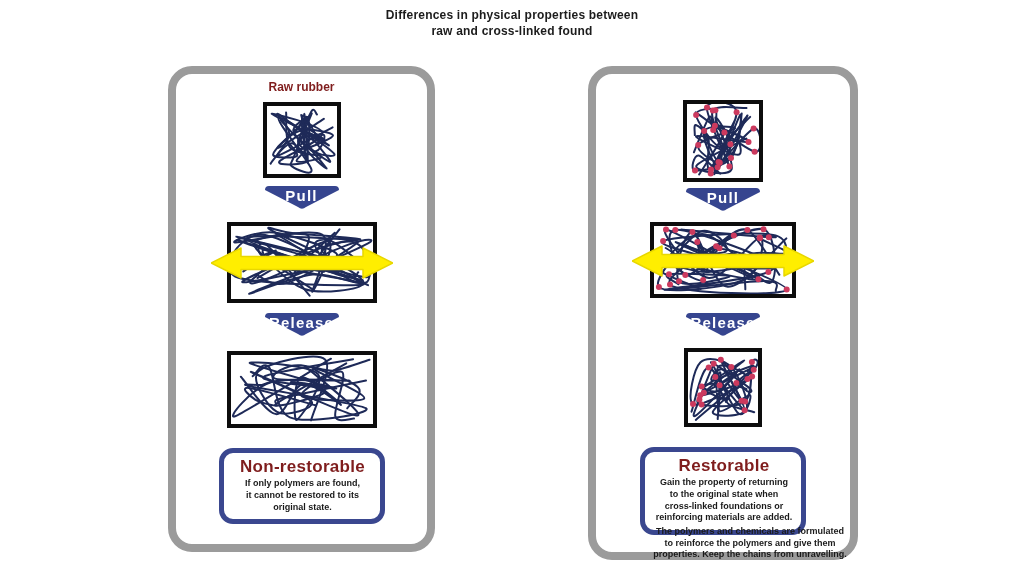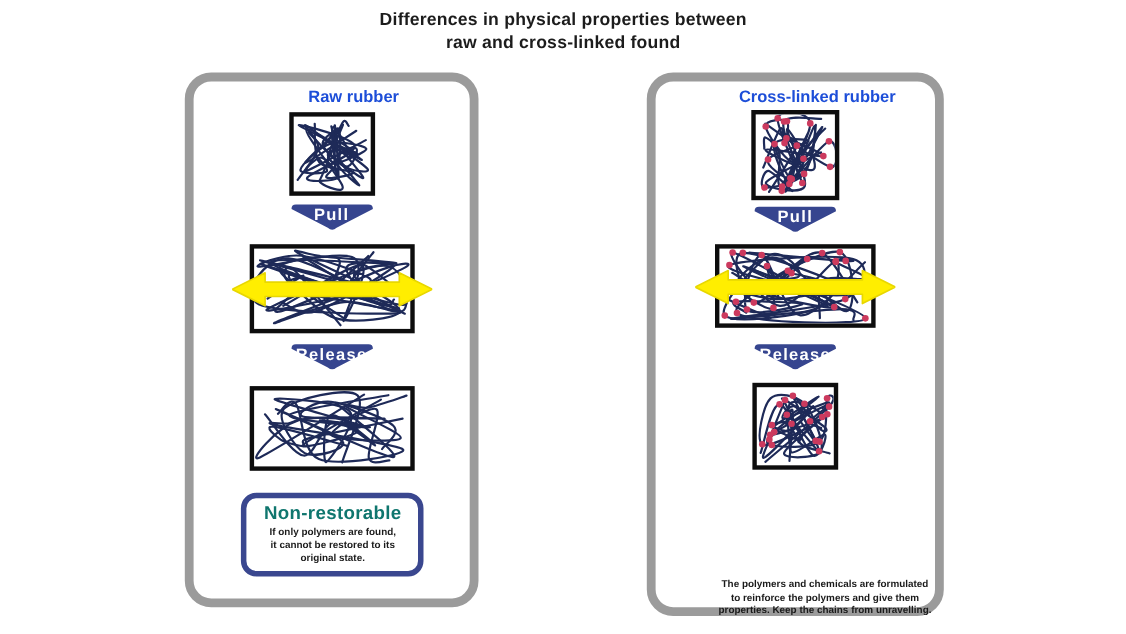--- a/index.html
+++ b/index.html
@@ -6,34 +6,34 @@
   html, body { background: #ffffff; }
   body {
     font-family: "Liberation Sans", "DejaVu Sans", sans-serif;
     width: 1024px; height: 576px; position: relative; overflow: hidden;
     color: #1b1b1b;
   }
   .stage { position: absolute; inset: 0; width: 1024px; height: 576px; }
 
   .title {
     position: absolute; top: 8px; left: 0; width: 100%;
-    text-align: center; font-weight: bold; font-size: 16px; line-height: 1.32;
+    text-align: center; font-weight: bold; font-size: 12px; line-height: 1.32;
     color: #1c1c1c; letter-spacing: 0.2px;
   }
 
   .panel {
     position: absolute; background: #ffffff;
     border: 8px solid #9b9b9b; border-radius: 24px;
   }
   .panel-left  { left: 168px; top: 66px; width: 267px; height: 486px; }
   .panel-right { left: 588px; top: 66px; width: 270px; height: 494px; }
 
   .panel-heading {
     position: absolute; left: 0; width: 100%; text-align: center;
-    font-weight: bold; font-size: 15px; color: #1d4ed8; margin-left: 20px;
+    font-weight: bold; font-size: 12px; color: #7f1d1d;
   }
 
   .polybox {
     position: absolute; left: 50%; transform: translateX(-50%);
     border: 4px solid #0d0d0d; background: #ffffff; overflow: hidden;
   }
   .polybox svg { display: block; }
 
   .banner {
     position: absolute; left: 50%; transform: translateX(-50%);
@@ -49,21 +49,21 @@
     position: absolute; left: 50%; transform: translateX(-50%);
     width: 182px; height: 34px; pointer-events: none; z-index: 3;
   }
 
   .result-box {
     position: absolute; left: 50%; transform: translateX(-50%);
     background: #ffffff; border: 5px solid #3a478f; border-radius: 14px;
     padding: 3px 8px 6px 10px;
   }
   .result-heading {
-    text-align: center; font-weight: bold; color: #0f766e;
+    text-align: center; font-weight: bold; color: #7f1d1d;
     font-size: 17px; letter-spacing: 0.3px; line-height: 1.25;
   }
   .result-body {
     white-space: pre-line; font-weight: bold; font-size: 9px;
     line-height: 1.3; color: #1a1a1a; text-align: center; margin-top: 1px;
   }
   .footnote {
     position: absolute; white-space: pre-line; font-weight: bold;
     font-size: 9px; line-height: 1.28; color: #1a1a1a; text-align: center;
   }
@@ -159,21 +159,20 @@
 
     <div class="result-box">
       <div class="result-heading">Non-restorable</div>
       <div class="result-body">If only polymers are found,
 it cannot be restored to its
 original state.</div>
     </div>
   </div>
 
   <div class="panel panel-right">
-    <div class="panel-heading">Cross-linked rubber</div>
 
     <div class="polybox box-initial">
       <svg width="72" height="74">
           <path d="M7.8 31.1 C8.0 29.4,6.5 20.4,8.8 21.0 C11.1 21.7,18.9 27.4,21.4 34.9 C23.9 42.3,16.5 67.3,24.0 65.5 C31.5 63.8,59.3 27.4,66.6 24.5 C73.9 21.5,77.3 50.4,67.6 47.7 C58.0 45.0,18.5 15.0,8.7 8.4" fill="none" stroke="#1e2a58" stroke-width="2" stroke-linecap="round"></path>
           <path d="M59.4 34.5 C51.1 39.1,11.8 56.8,9.3 61.9 C6.9 67.1,41.4 73.3,44.6 65.3 C47.8 57.3,28.6 18.0,28.4 13.9 C28.2 9.7,42.9 32.9,43.4 40.3 C43.9 47.7,36.4 61.0,31.5 58.1 C26.7 55.2,17.1 28.9,14.2 23.0" fill="none" stroke="#1e2a58" stroke-width="2" stroke-linecap="round"></path>
           <path d="M54.7 9.5 C53.9 14.8,53.6 33.3,49.9 41.5 C46.2 49.7,39.2 58.8,32.8 58.7 C26.4 58.6,8.7 46.7,11.2 41.0 C13.8 35.3,47.0 26.8,48.0 24.4 C49.0 22.1,20.0 20.5,17.1 27.0 C14.2 33.5,27.0 61.5,30.6 63.3 C34.3 65.2,33.6 46.5,39.0 38.1 C44.5 29.7,59.2 17.1,63.2 12.9" fill="none" stroke="#1e2a58" stroke-width="2" stroke-linecap="round"></path>
           <path d="M33.2 69.6 C29.6 66.6,15.7 51.9,11.5 51.4 C7.3 50.9,2.5 66.0,8.0 66.5 C13.4 67.0,36.4 63.4,44.0 54.1 C51.7 44.8,54.5 12.1,53.7 10.6 C52.8 9.0,41.8 39.7,38.9 45.0 C36.0 50.3,38.3 48.8,36.1 42.4 C34.0 35.9,21.9 12.7,25.8 6.4 C29.7 -0.0,53.9 4.5,59.5 4.1" fill="none" stroke="#1e2a58" stroke-width="2" stroke-linecap="round"></path>
           <path d="M6.9 48.3 C9.5 42.4,19.2 16.6,22.4 12.9 C25.6 9.2,25.2 27.2,26.2 26.1 C27.2 24.9,31.3 8.7,28.4 6.2 C25.6 3.7,8.5 4.9,9.1 11.0 C9.8 17.1,24.8 39.0,32.1 42.8 C39.3 46.5,49.1 35.0,52.5 33.4" fill="none" stroke="#1e2a58" stroke-width="2" stroke-linecap="round"></path>
           <path d="M24.7 62.7 C30.7 54.1,60.2 10.2,60.6 11.5 C61.0 12.8,29.1 70.0,27.2 70.3 C25.2 70.6,49.5 13.4,48.9 13.3 C48.4 13.1,23.6 70.3,23.7 69.5 C23.8 68.6,50.2 19.2,49.6 8.2 C49.0 -2.8,21.2 -5.6,20.0 3.5 C18.8 12.5,40.4 56.8,42.4 62.4 C44.5 67.9,33.9 41.0,32.2 36.8" fill="none" stroke="#1e2a58" stroke-width="2" stroke-linecap="round"></path>
           <path d="M49.8 30.2 C50.0 33.7,57.8 50.4,51.0 50.7 C44.2 51.0,7.2 34.3,9.0 32.1 C10.8 30.0,58.4 39.6,61.5 37.9 C64.6 36.2,31.9 23.3,27.9 21.8 C23.9 20.2,40.0 20.3,37.4 28.4 C34.8 36.6,16.4 63.5,12.1 70.5" fill="none" stroke="#1e2a58" stroke-width="2" stroke-linecap="round"></path>
@@ -282,19 +281,26 @@
           <circle cx="32.8" cy="7.8" r="3" fill="#cc3a5e"></circle>
           <circle cx="31.6" cy="33.2" r="3" fill="#cc3a5e"></circle>
           <circle cx="53.6" cy="48.8" r="3" fill="#cc3a5e"></circle>
           <circle cx="63.9" cy="10.1" r="3" fill="#cc3a5e"></circle>
           <circle cx="13.6" cy="52.5" r="3" fill="#cc3a5e"></circle>
           <circle cx="20.7" cy="15.6" r="3" fill="#cc3a5e"></circle>
           <circle cx="57.0" cy="49.5" r="3" fill="#cc3a5e"></circle>
         </svg>
     </div>
 
+    <div class="result-box">
+      <div class="result-heading">Restorable</div>
+      <div class="result-body">Gain the property of returning
+to the original state when
+cross-linked foundations or
+reinforcing materials are added.</div>
+    </div>
 
     <div class="footnote">The polymers and chemicals are formulated
 to reinforce the polymers and give them
 properties. Keep the chains from unravelling.</div>
   </div>
 
 </div>
 
 </body></html>

